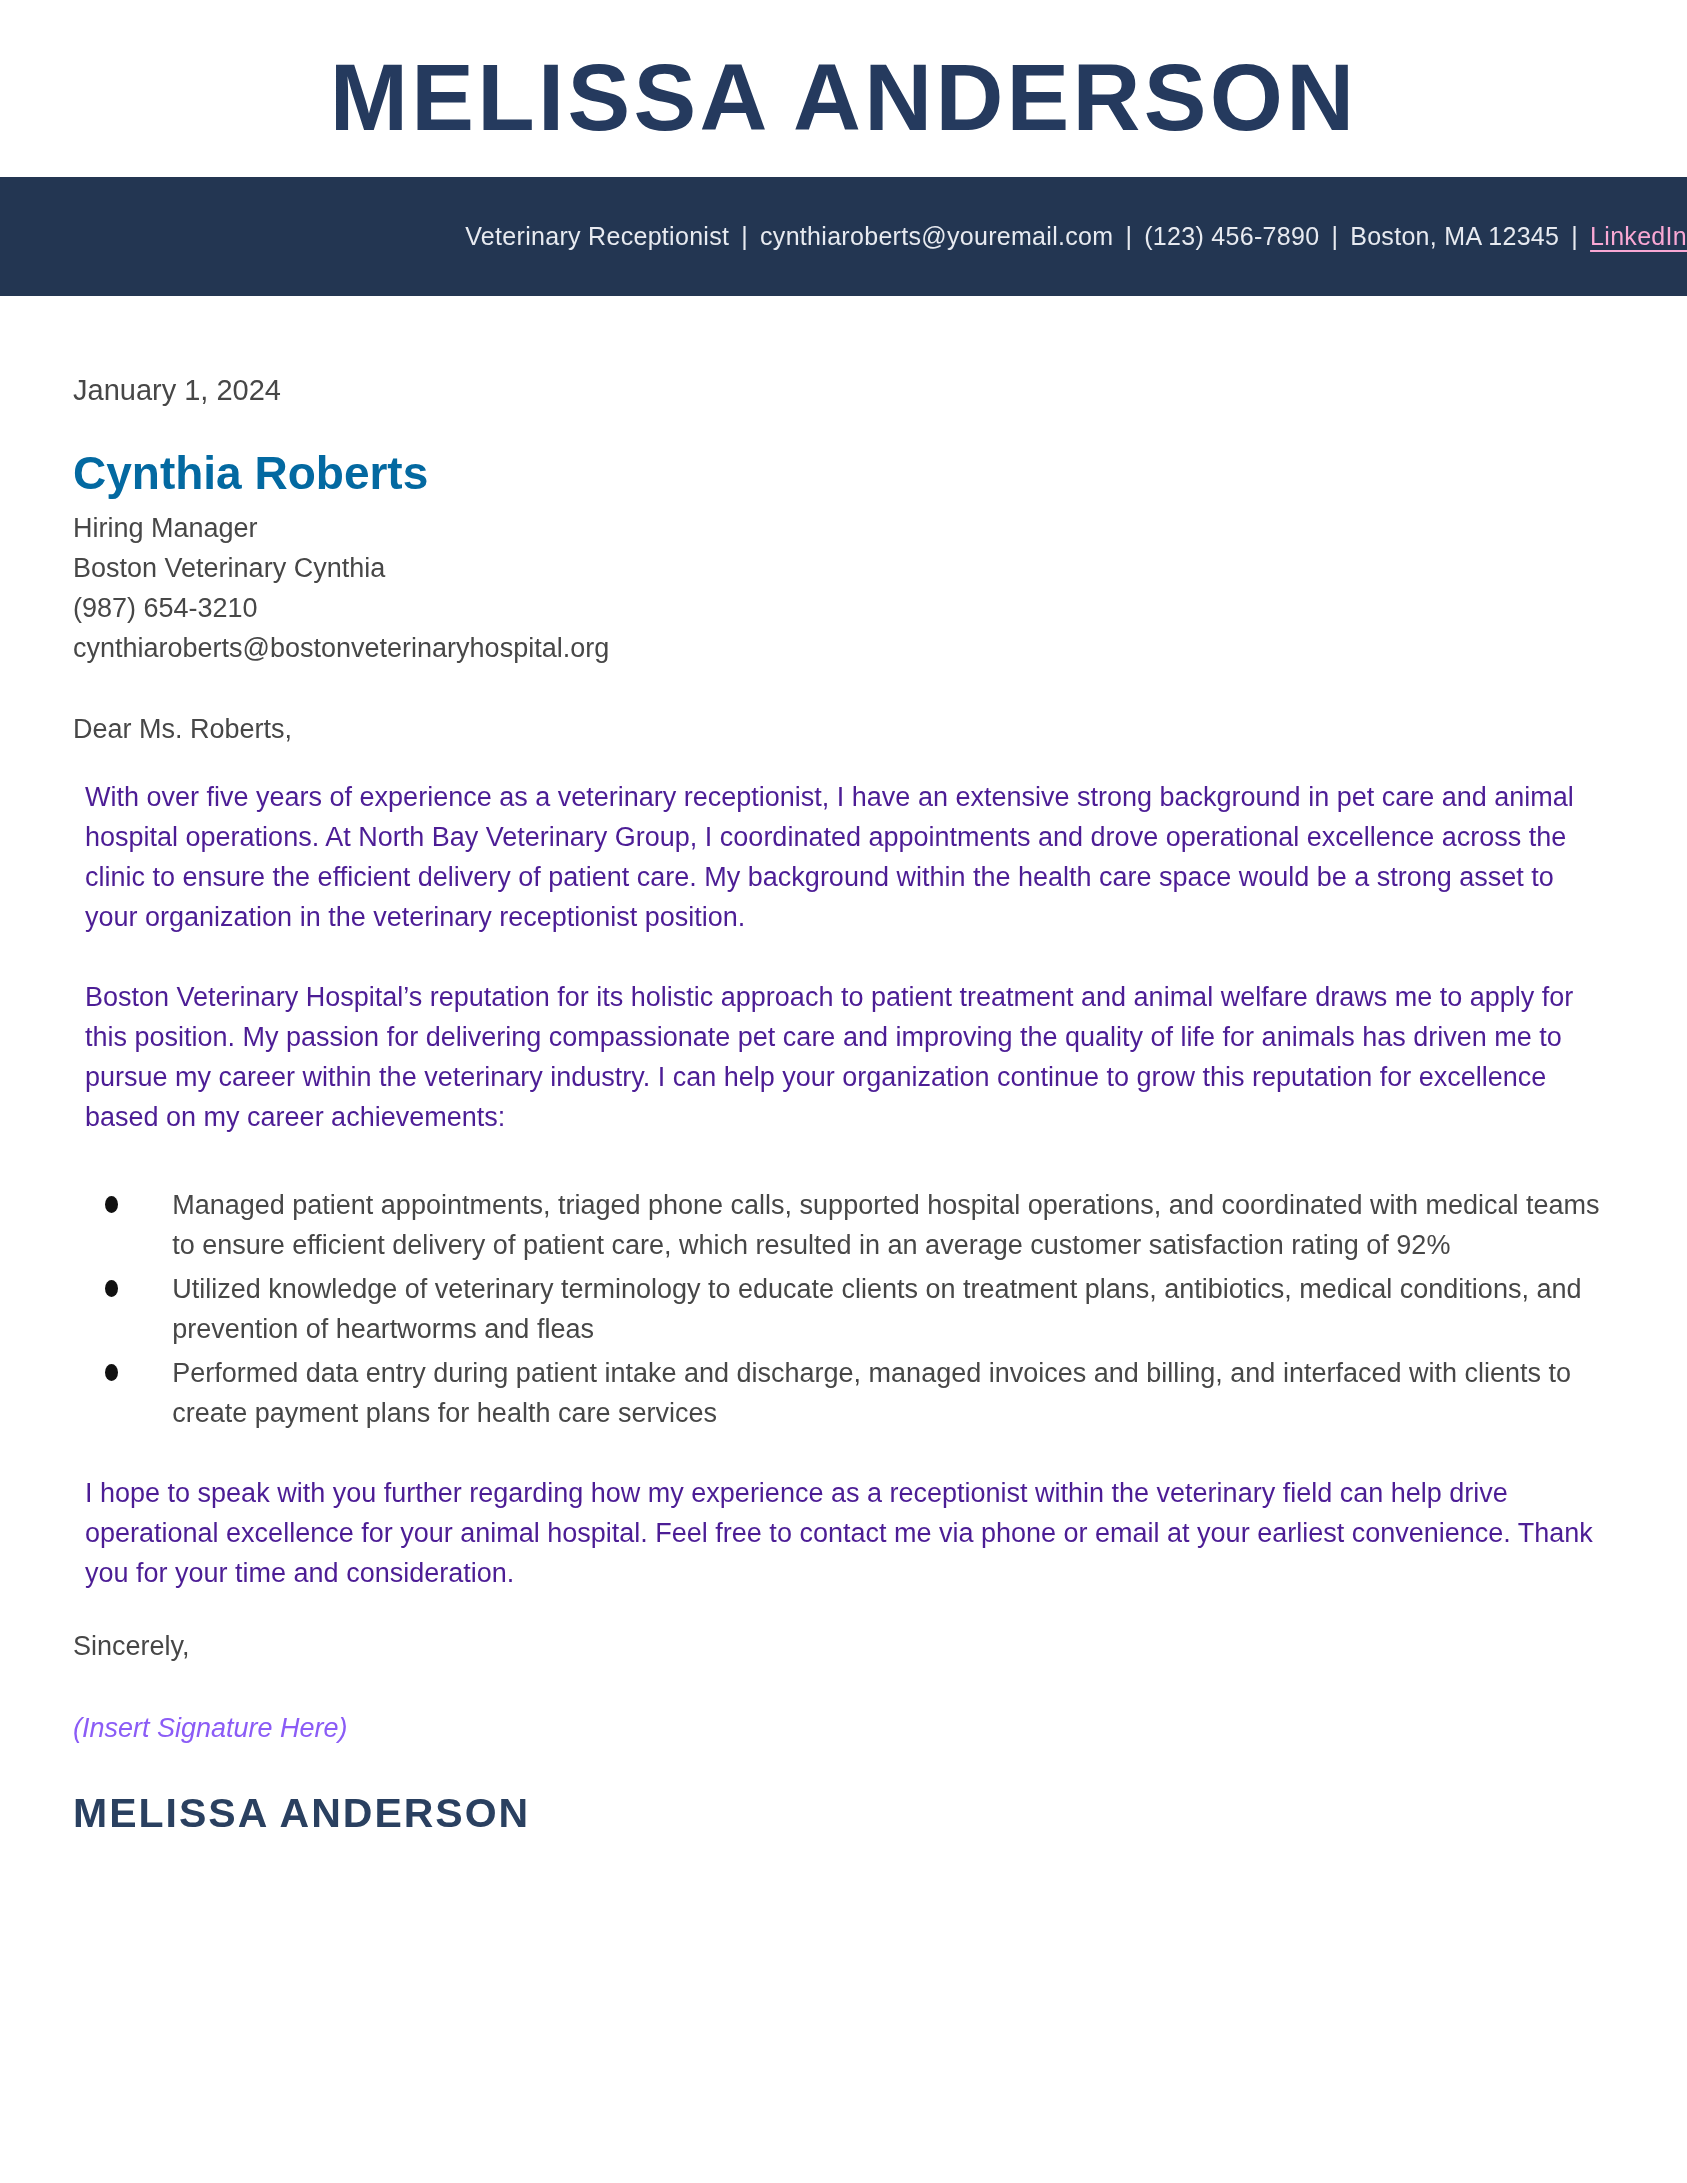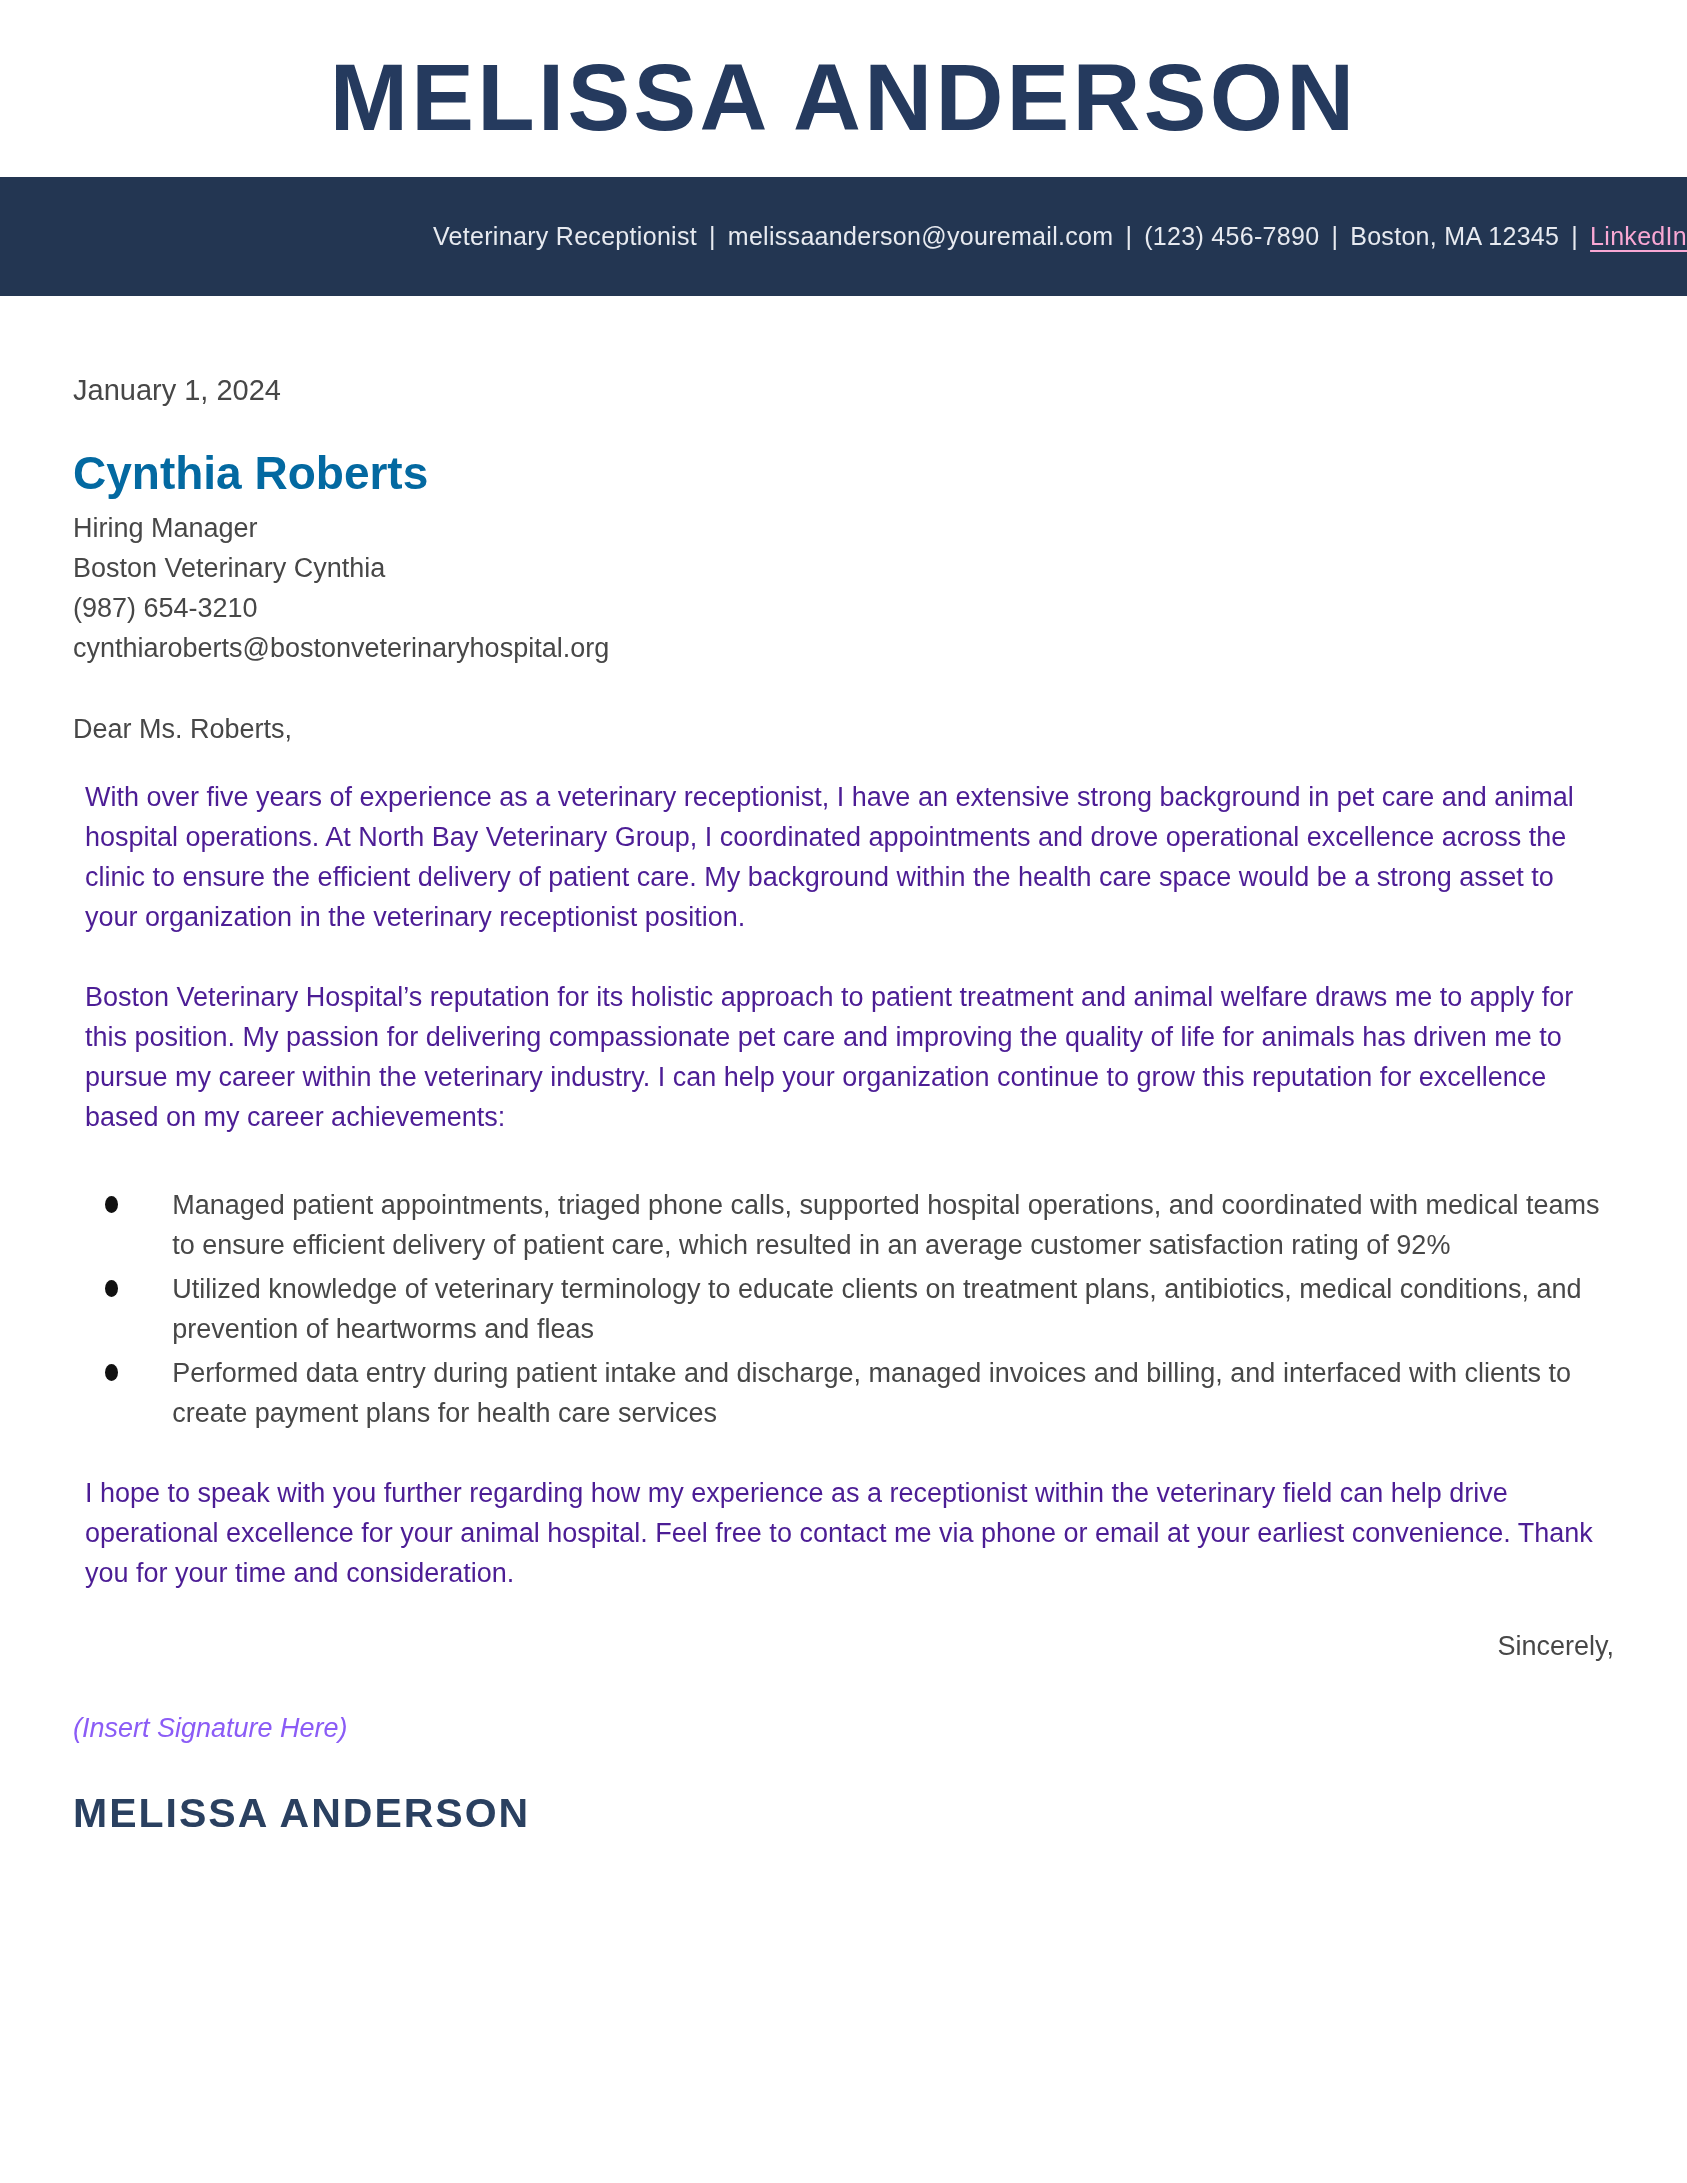--- a/index.html
+++ b/index.html
@@ -100,21 +100,20 @@
     background: #111111;
     margin-left: 32px;
     margin-top: 11.2px;
   }
   .bullet-text { margin-left: 54px; }
   .valediction {
     margin: 0;
     margin-top: 33px;
     font-size: 27px;
     line-height: 40px;
-    text-align: right;
   }
   .signature-placeholder {
     margin: 0;
     margin-top: 42px;
     font-size: 27px;
     line-height: 40px;
     font-style: italic;
     color: #8b5cf6;
   }
   .signature-name {
@@ -130,21 +129,21 @@
 </head>
 <body>
 
 <div class="page">
 
   <h1 class="name-title">MELISSA ANDERSON</h1>
 
   <div class="contact-bar">
     <span>Veterinary Receptionist</span>
     <span class="sep">|</span>
-    <span>melissaanderson@youremail.com</span>
+    <span>cynthiaroberts@youremail.com</span>
     <span class="sep">|</span>
     <span>(123) 456-7890</span>
     <span class="sep">|</span>
     <span>Boston, MA 12345</span>
     <span class="sep">|</span>
     <a class="linkedin-link">LinkedIn</a>
   </div>
 
   <div class="content">
 

